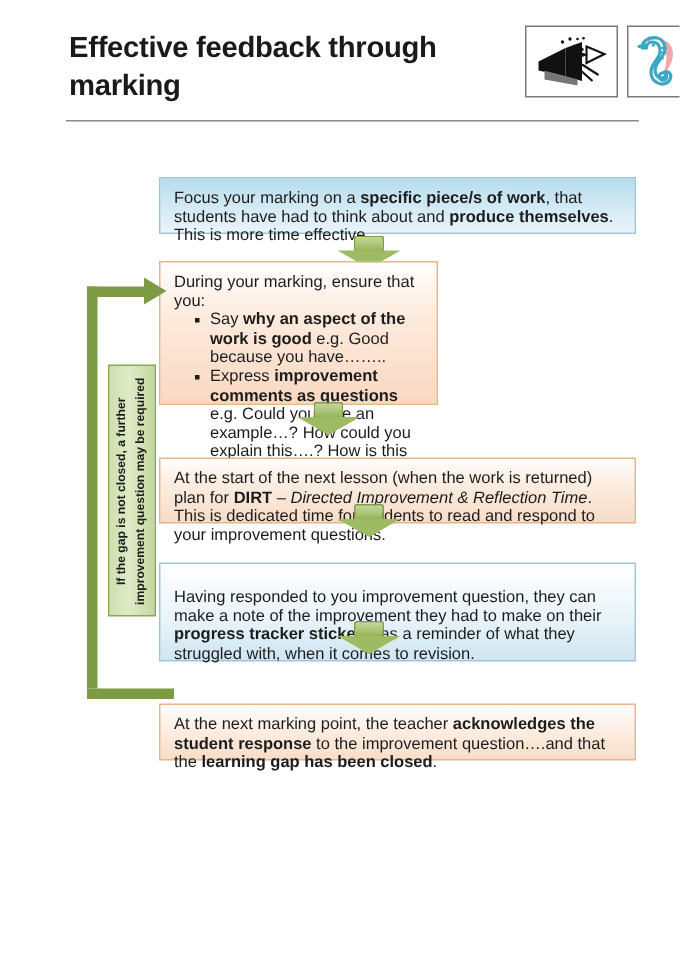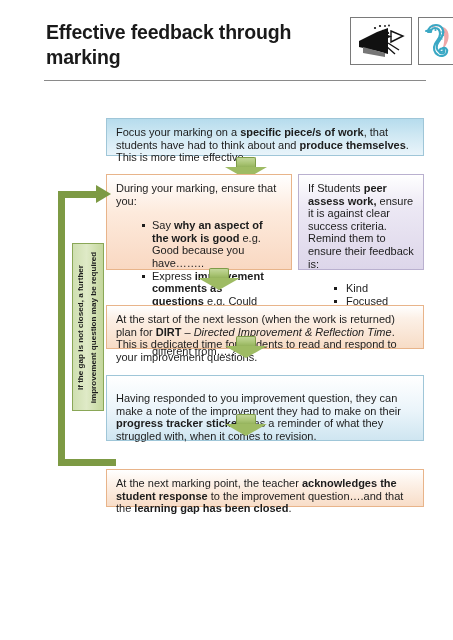--- a/index.html
+++ b/index.html
@@ -113,21 +113,21 @@
     background: linear-gradient(to bottom, #ffffff 0%, #fdf2e9 35%, #f8ddc8 100%);
     margin-top: 32px;
   }
   
   .box-lavender {
     border: 1px solid #b9b0cf;
     background: linear-gradient(to bottom, #ffffff 0%, #ece8f4 35%, #ddd6ea 100%);
   }
 
   ul.bullets {
-    margin: 12px;
+    margin: 0;
     padding: 0 0 0 14px;
     list-style: none;
   }
   ul.bullets > li {
     position: relative;
     padding-left: 10px;
     margin: 0 0 0 0;
   }
   ul.bullets > li::before {
     content: "";
@@ -314,28 +314,20 @@
     </div>
 
     <div class="box box-peach" style="left:106px; top:174px; width:186px; height:96px;">
       <p>During your marking, ensure that you:</p>
       <ul class="bullets">
         <li>Say <b>why an aspect of the work is good</b> e.g. Good because you have……..</li>
         <li>Express <b>improvement comments as questions</b> e.g. Could you give an example…? How could you explain this….?  How is this different from….?</li>
       </ul>
     </div>
 
-    <div class="box box-lavender" style="left:298px; top:174px; width:126px; height:96px;">
-      <p>If Students <b>peer assess work,</b> ensure it is against clear success criteria.  Remind them to ensure their feedback is:</p>
-      <ul class="bullets tight">
-        <li>Kind</li>
-        <li>Focused</li>
-        <li>Specific</li>
-      </ul>
-    </div>
 
     <div class="arrow-down" style="left:198px; top:268px;">
       <div class="stem"></div>
         <div class="head"></div>
     </div>
 
     <div class="box box-peach2" style="left:106px; top:305px; width:318px; height:44px;">
       <p>
         At the start of the next lesson (when the work is returned) plan for <b>DIRT</b> – <i>Directed Improvement &amp; Reflection Time</i>.  This is dedicated time for students to read and respond to your improvement questions.
       </p>

